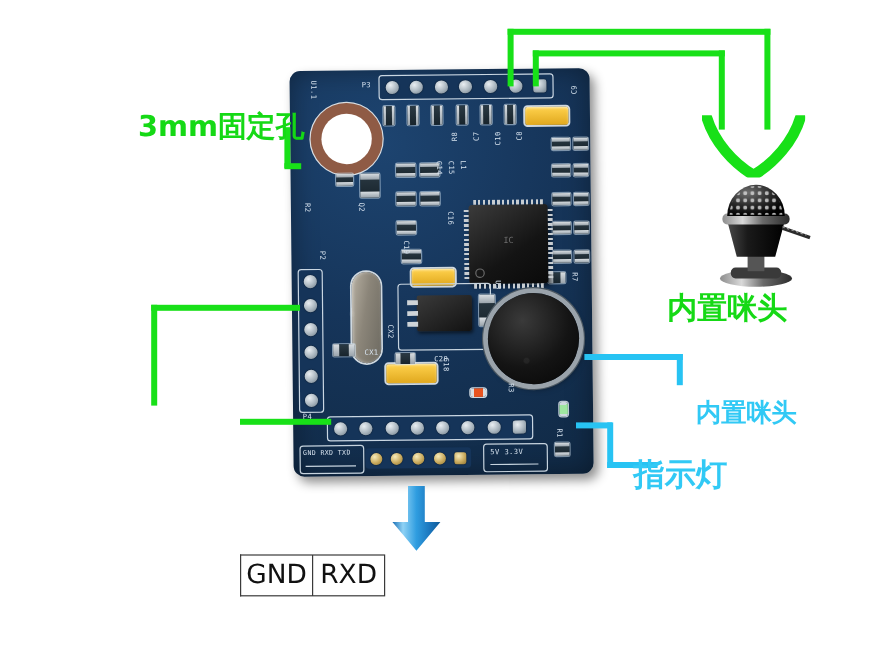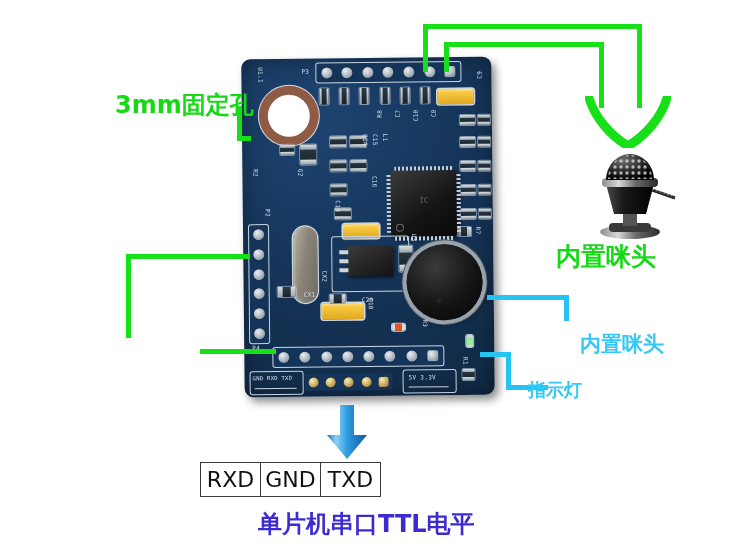--- a/index.html
+++ b/index.html
@@ -101,21 +101,21 @@
   .lbl{position:absolute;white-space:nowrap;font-family:"DejaVu Sans","Liberation Sans",sans-serif;}
   .green{color:#15d915;font-weight:bold;}
   .cyan{color:#31c9f5;font-weight:bold;}
   .purple{color:#3b2bd0;font-weight:bold;}
 
   #lbl-hole{left:115px;top:89px;font-size:24px;}
   #lbl-out{left:22px;top:342px;font-size:20px;}
   #lbl-sub{left:4px;top:381px;font-size:17px;}
   #lbl-extmic{left:556px;top:240px;font-size:25px;}
   #lbl-intmic{left:560px;top:330px;font-size:21px;margin-left:20px;}
-  #lbl-led{left:528px;top:378px;font-size:18px;}
+  #lbl-led{left:528px;top:378px;font-size:26px;}
   #lbl-ttl{left:258px;top:508px;font-size:24px;}
 
   
   .micicon{position:absolute;left:582px;top:140px;width:96px;height:100px;}
 
   
   .pintable{position:absolute;left:200px;top:462px;display:flex;}
   .pincell{border:1px solid #3a3a3a;border-right:none;
       padding:4px 0;width:59px;text-align:center;
       font-size:22px;color:#111;background:#fff;
@@ -356,20 +356,18 @@
         <stop offset="22%" stop-color="#8fd2f5"></stop>
         <stop offset="50%" stop-color="#2f9de0"></stop>
         <stop offset="78%" stop-color="#1b76bd"></stop>
         <stop offset="100%" stop-color="#0f5a97"></stop>
       </linearGradient>
     </defs>
     <path d="M15 0 L29 0 L29 30 L42 30 L22 54 L2 30 L15 30 Z" fill="url(#ba)"></path>
   </svg>
 
   <div class="pintable">
+    <div class="pincell">GND</div>
     <div class="pincell">RXD</div>
-    <div class="pincell">GND</div>
-    <div class="pincell">TXD</div>
   </div>
 
-  <div class="lbl purple" id="lbl-ttl">单片机串口TTL电平</div>
 
 </div>
 
 </body></html>

